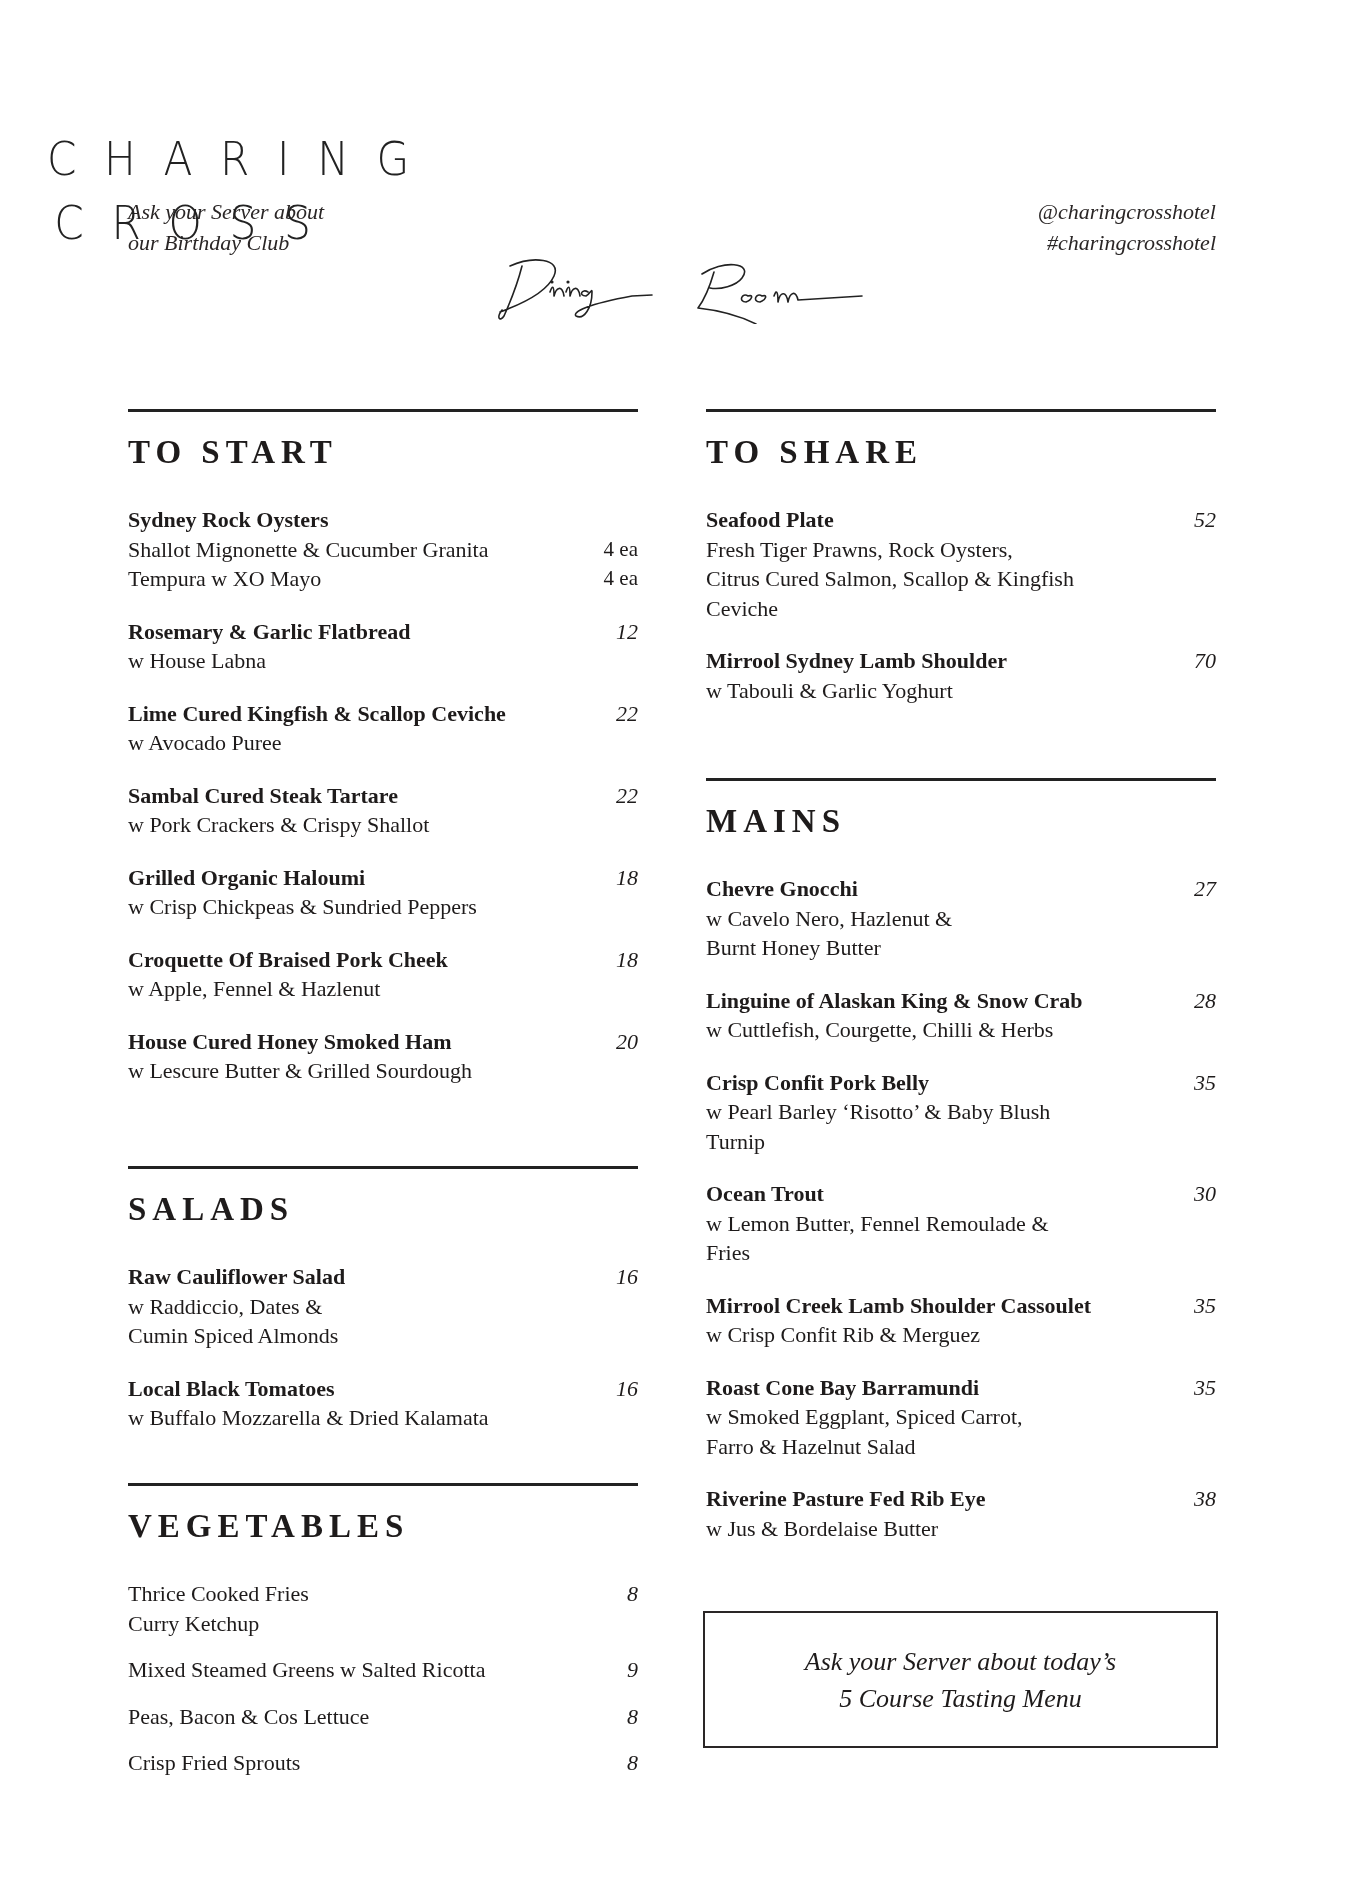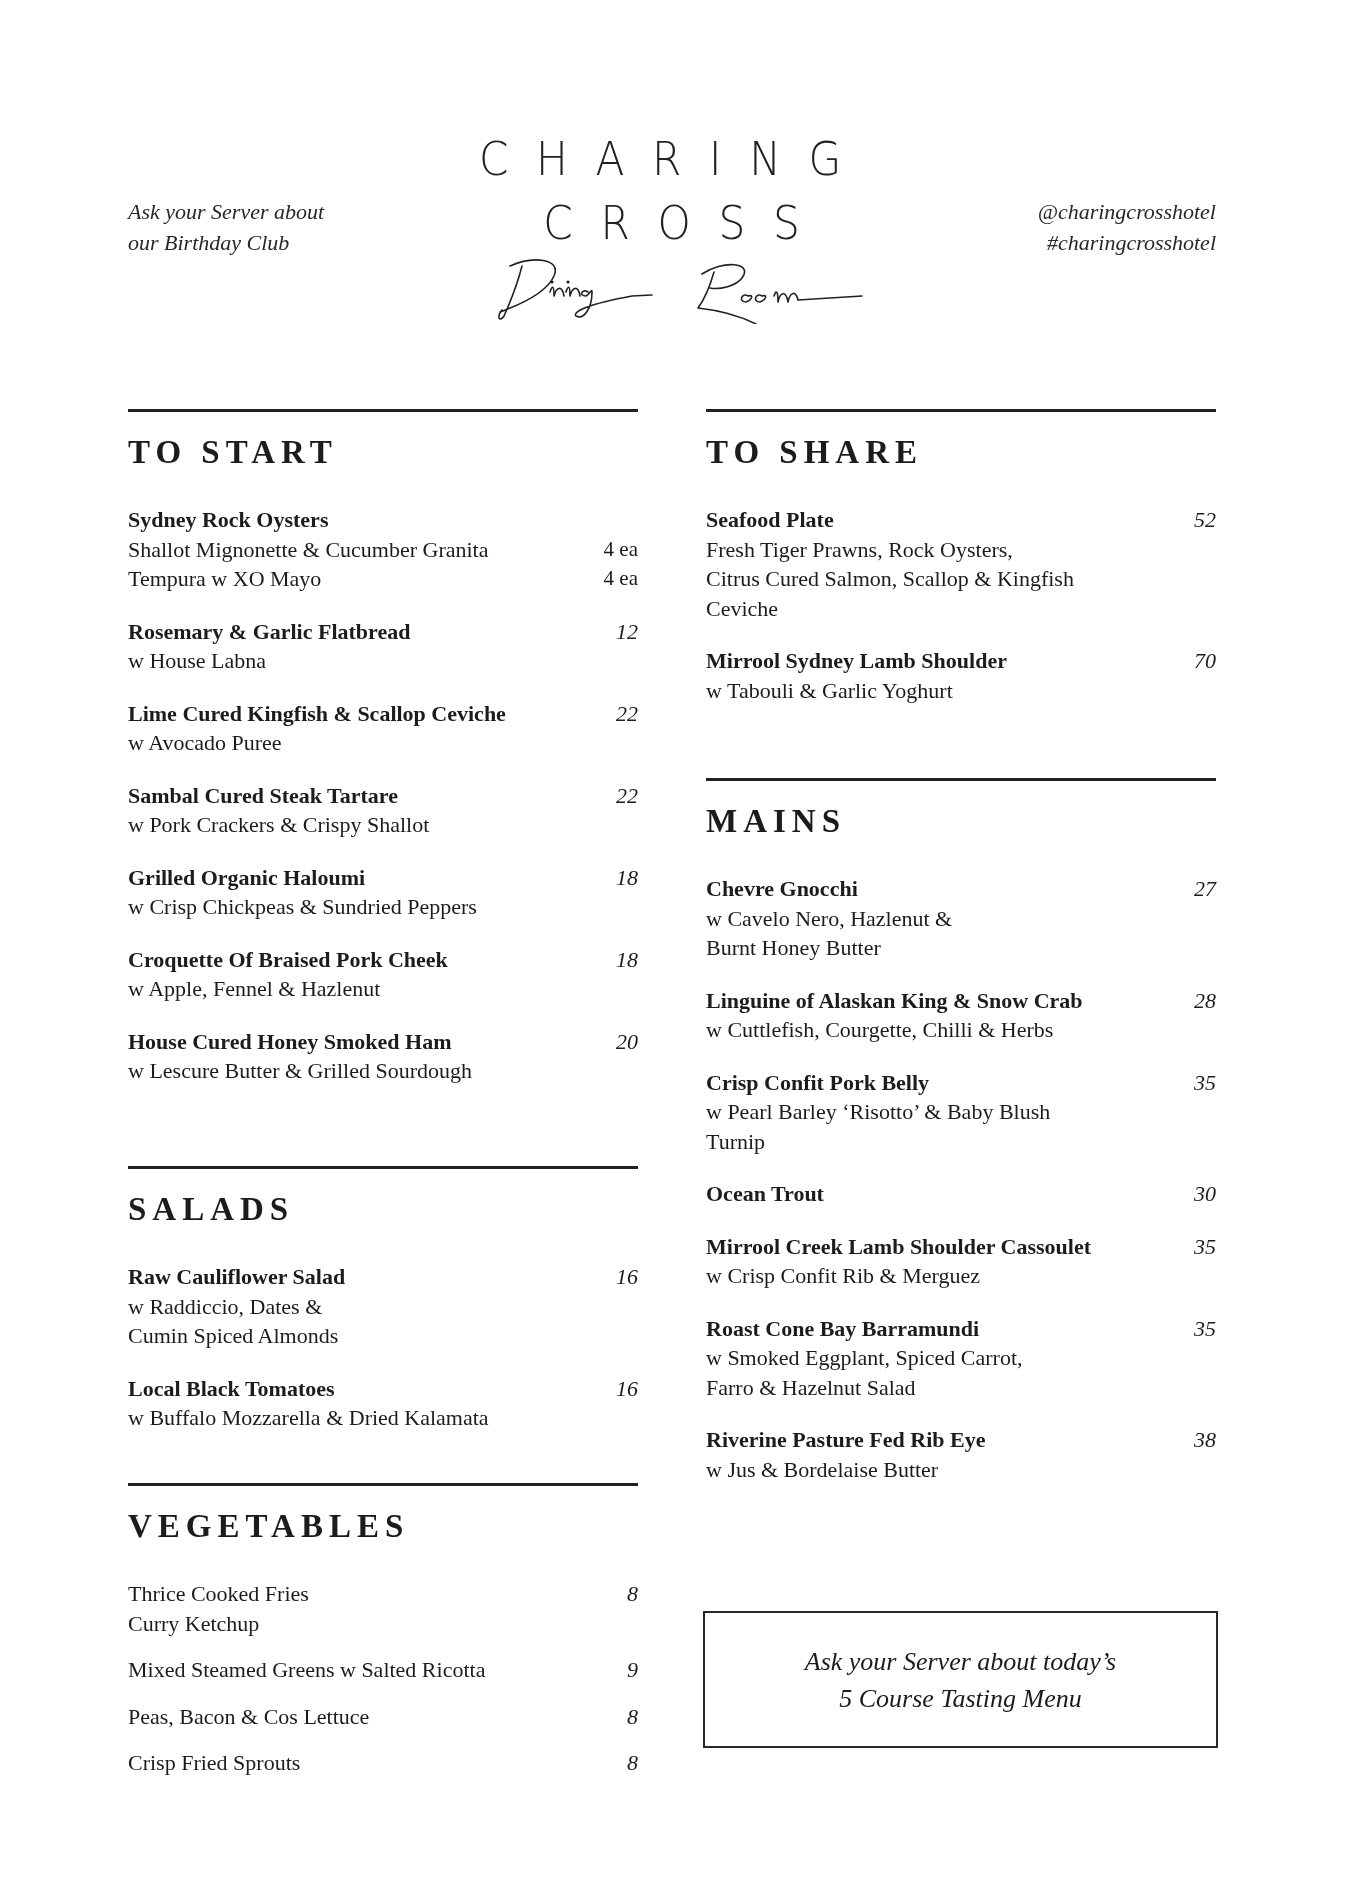--- a/index.html
+++ b/index.html
@@ -12,21 +12,21 @@
     
     .intro {
       position: absolute; top: 196px; left: 128px;
       font-style: italic; font-size: 22px; line-height: 31px; color: #2a2626;
     }
     .social {
       position: absolute; top: 196px; right: 129px; text-align: right;
       font-style: italic; font-size: 22px; line-height: 31px; color: #2a2626;
     }
     .brand {
-      position: absolute; left: 0; width: 1317px; text-align: center;
+      position: absolute; left: 0; width: 1317px; text-align: left;
       font-family: "DejaVu Sans", sans-serif; font-weight: 200;
       color: #222; font-size: 46px; line-height: 1;
     }
     .brand-1 { top: 136px; letter-spacing: 30px; padding-left: 30px; box-sizing: border-box; font-weight: normal; -webkit-text-stroke: 0; }
     .brand-2 { top: 200px; letter-spacing: 30px; padding-left: 30px; box-sizing: border-box; margin-left: 12px; }
     .brand span { font-weight: 300; }
     .brand-text { display: inline-block; transform: scaleX(0.92); color: #222; font-family: "DejaVu Sans", sans-serif; }
     .script {
       position: absolute; top: 252px; left: 492px; width: 380px; height: 72px;
     }
@@ -227,20 +227,22 @@
         <span class="price">28</span>
       </div>
       <div class="item">
         <div class="item-name">Crisp Confit Pork Belly</div>
         <div class="item-desc">w Pearl Barley ‘Risotto’ &amp; Baby Blush
 Turnip</div>
         <span class="price">35</span>
       </div>
       <div class="item">
         <div class="item-name">Ocean Trout</div>
+        <div class="item-desc">w Lemon Butter, Fennel Remoulade &amp;
+Fries</div>
         <span class="price">30</span>
       </div>
       <div class="item">
         <div class="item-name">Mirrool Creek Lamb Shoulder Cassoulet</div>
         <div class="item-desc">w Crisp Confit Rib &amp; Merguez</div>
         <span class="price">35</span>
       </div>
       <div class="item">
         <div class="item-name">Roast Cone Bay Barramundi</div>
         <div class="item-desc">w Smoked Eggplant, Spiced Carrot,

